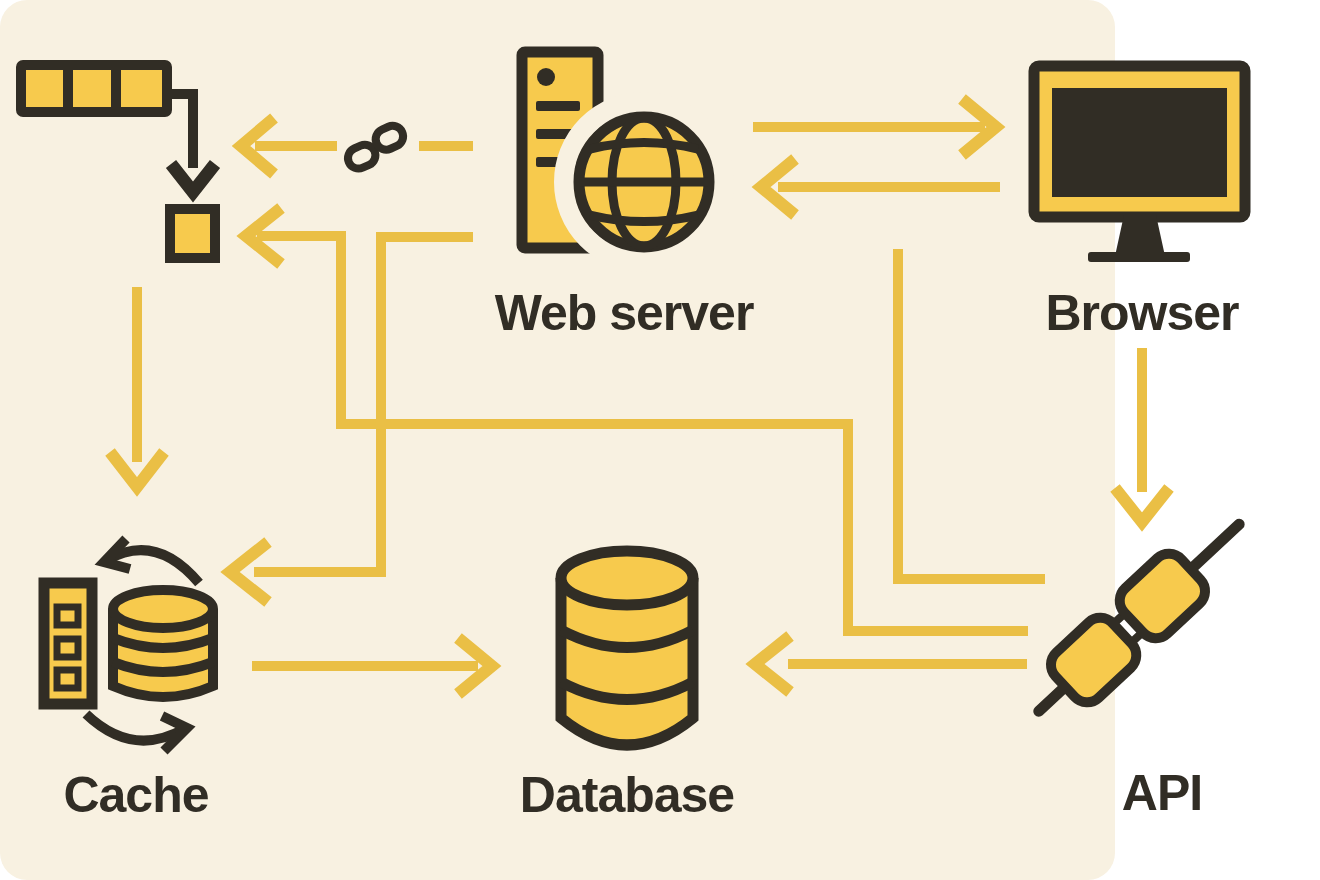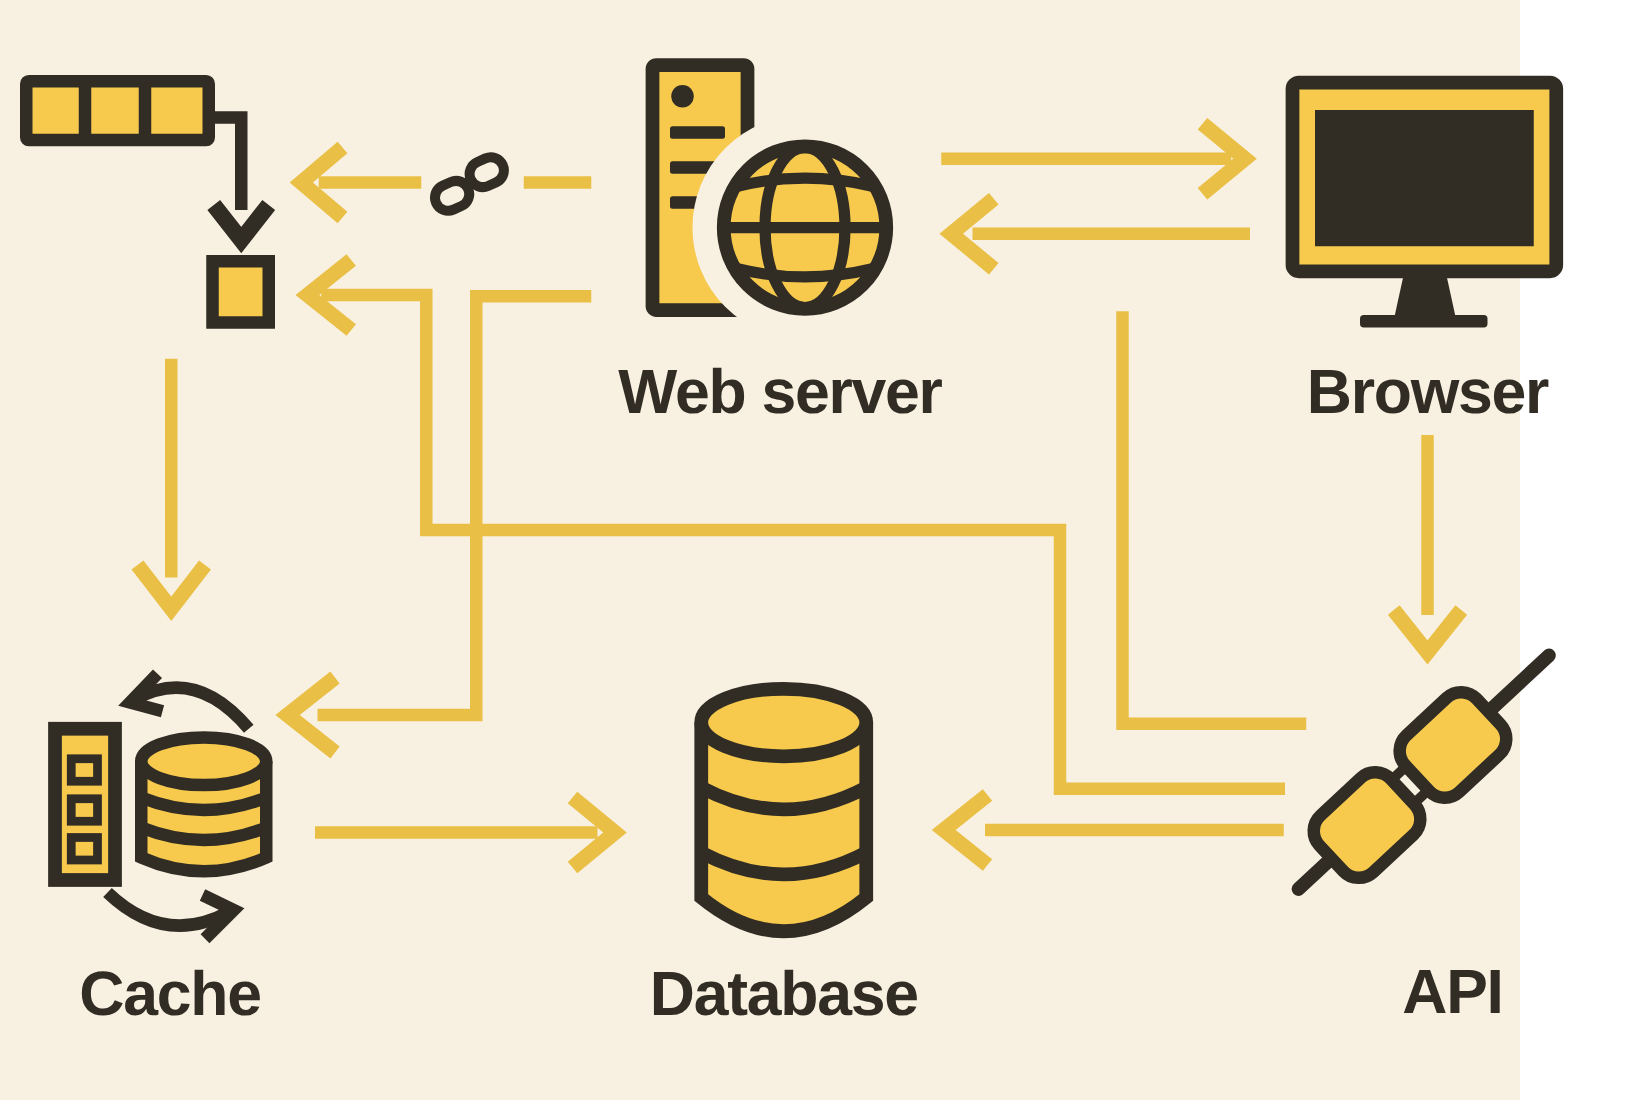--- a/index.html
+++ b/index.html
@@ -5,24 +5,25 @@
   :root {
     --bg: #f8f1e1;
     --icon-fill: #f7ca4d;
     --arrow: #eabf45;
     --outline: #312d25;
   }
   html, body { margin: 0; padding: 0; }
   body { width: 1320px; height: 880px; overflow: hidden; }
   .stage {
     position: relative;
-    width: 1216px;
+    width: 1115px;
     height: 880px;
     background: var(--bg);
     font-family: "Liberation Sans", sans-serif;
+    border-radius: 27px;
   }
   .stage svg { position: absolute; left: 0; top: 0; display: block; }
   
   .fy { fill: var(--icon-fill); }
   .fd { fill: var(--outline); }
   .fn { fill: none; }
   .sd { stroke: var(--outline); }
   .sa { stroke: var(--arrow); }
   .sbg { stroke: var(--bg); }
   .lbl {

